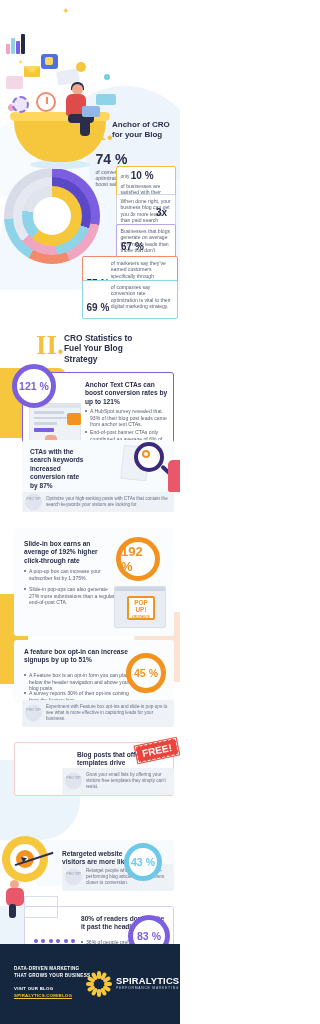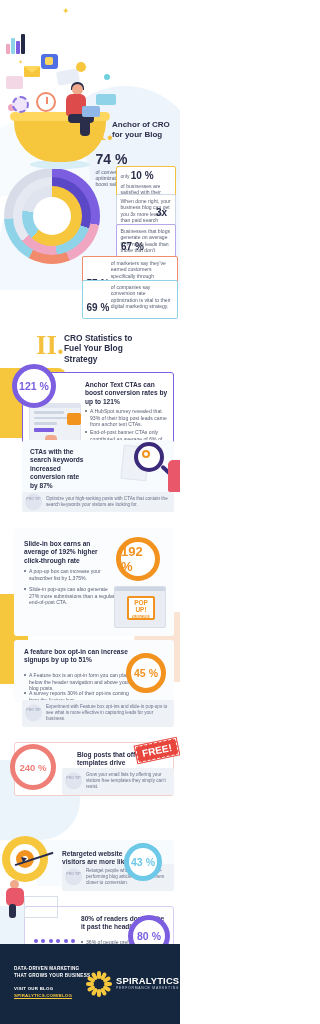--- a/index.html
+++ b/index.html
@@ -320,23 +320,20 @@
       <span>45 %</span>
     </div>
   <div class="protip" style="left:22px;top:700px;width:152px;">
     <div class="tag">PRO TIP</div>
     <p>Experiment with Feature box opt-ins and slide-in pop-ups to see what is more effective in capturing leads for your business.</p>
   </div>
 
   <div class="card" style="left:14px;top:742px;width:160px;height:54px;border:1px solid #f3cfcb;">
     <div class="ttl" style="position:absolute;left:62px;top:8px;width:74px">Blog posts that offer templates drive conversions by 240%</div>
   </div>
-  <div class="pct p240">
-      <span style="font-size:9.6px">240 %</span>
-    </div>
   <div class="freebadge" style="left:136px;top:742px">FREE!</div>
   <div class="protip" style="left:62px;top:768px;width:112px;">
     <div class="tag">PRO TIP</div>
     <p>Grow your email lists by offering your visitors free templates they simply can't resist.</p>
   </div>
 
   <div class="card" style="left:36px;top:840px;width:138px;height:46px;background:#f7fbfd;">
     <div class="ttl" style="position:absolute;left:26px;top:10px;width:80px">Retargeted website visitors are more likely to convert by 43%</div>
   </div>
   <div class="target" style="left:2px;top:836px;width:46px;height:46px;background:#f6c63d"></div>
@@ -408,21 +405,21 @@
           <div class="h" style="background:#d8d2f2"></div>
           <div class="b" style="background:#d8d2f2"></div>
         </div>
       <div class="pp">
           <div class="h" style="background:#d8d2f2"></div>
           <div class="b" style="background:#d8d2f2"></div>
         </div>
     </div>
   </div>
   <div class="pct p80">
-      <span>80 %</span>
+      <span>83 %</span>
     </div>
   <div class="protip" style="left:24px;top:986px;width:150px;">
     <div class="tag">PRO TIP</div>
     <p>Grab attention by using numbers or speaking to readers in the 2nd person in your headlines. Observe headline best practices.</p>
     <p>Leverage intrigue and offer information that matters to your target audience to keep them reading.</p>
   </div>
 
   <div class="card" style="left:20px;top:1000px;width:154px;height:84px;background:#fbfcfe;">
     <div class="ttl" style="position:absolute;left:10px;top:8px;width:96px">Video marketers report 66% more qualified leads per year</div>
 

